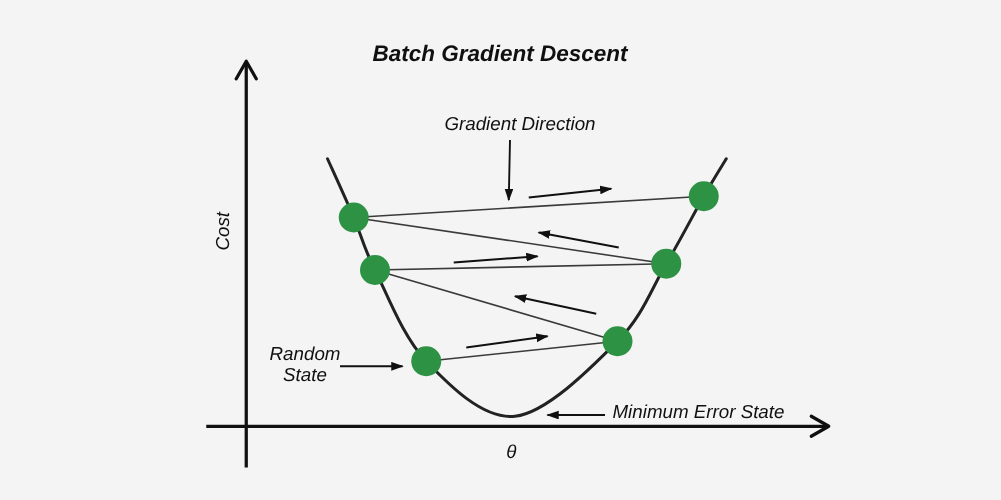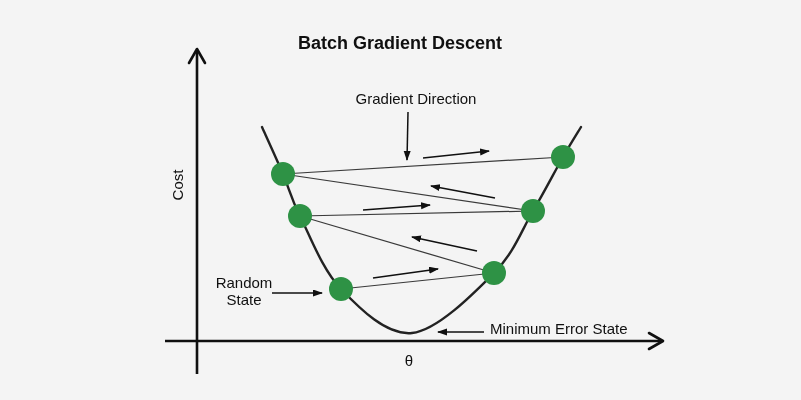--- a/index.html
+++ b/index.html
@@ -1,21 +1,21 @@
 <!DOCTYPE html>
 <html><head>
 <meta charset="utf-8">
 <style>
   html, body {
     margin: 0; padding: 0;
     width: 801px; height: 400px;
     overflow: hidden;
     background: #f4f4f4;
   }
-  .stage { position: relative; width: 801px; height: 400px; }
+  .stage { position: relative; width: 801px; height: 400px; font-style: italic; }
   svg { position: absolute; left: 0; top: 0; }
   text {
     font-family: "Liberation Sans", "DejaVu Sans", sans-serif;
     fill: #101010;
   }
   .title-text { font-size: 18px; font-weight: 700; }
   .lbl { font-size: 15px; }
 </style>
 </head>
 <body style="background: rgb(244, 244, 244);">

